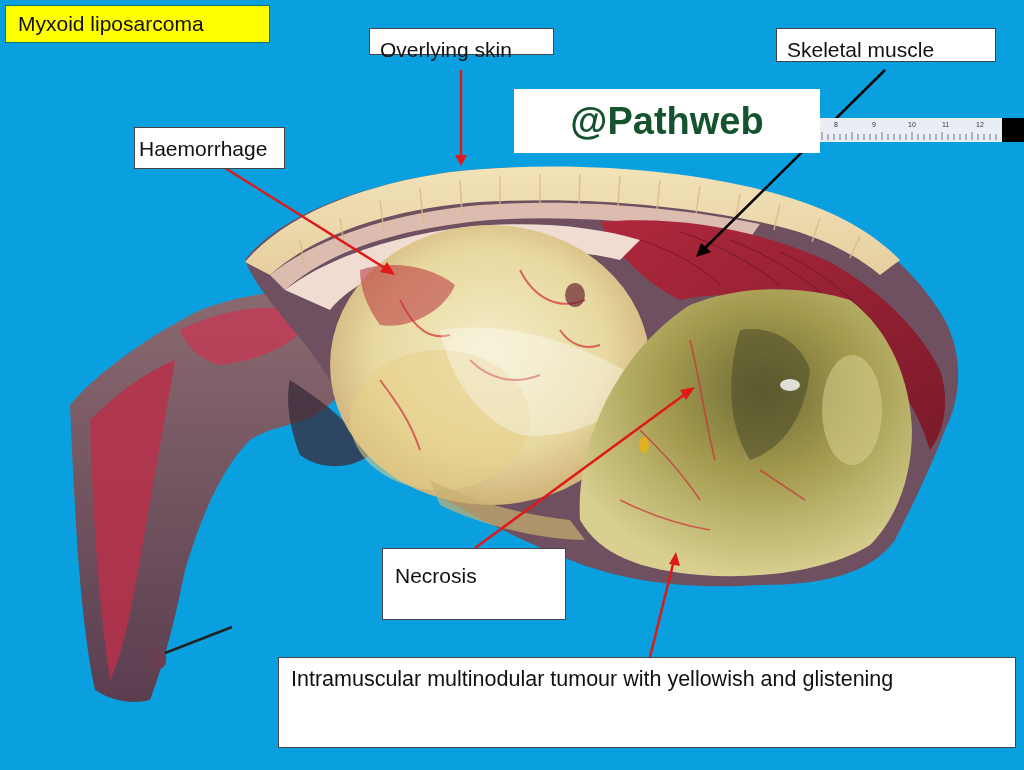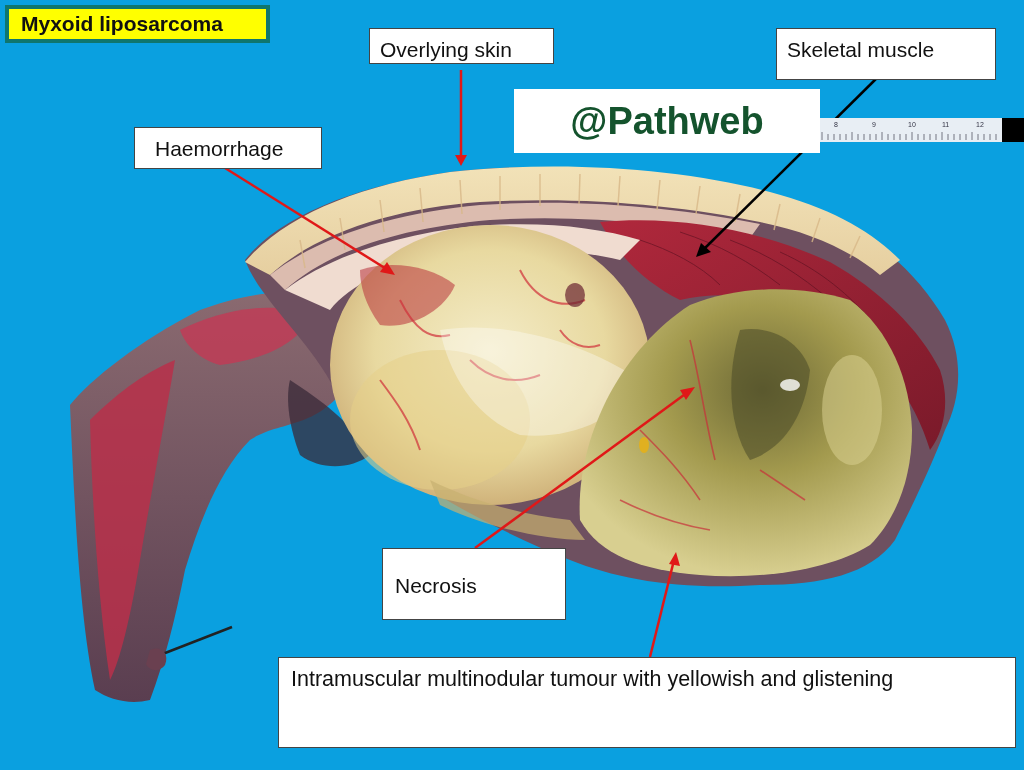--- a/index.html
+++ b/index.html
@@ -12,36 +12,36 @@
     .stage { position: absolute; left: 0; top: 0; width: 1024px; height: 770px; }
     svg.specimen { position: absolute; left: 0; top: 0; }
     .label {
       position: absolute; background: #ffffff; color: #111;
       border: 1px solid #444; box-sizing: border-box;
       font-family: "Liberation Sans", sans-serif;
       line-height: 1.2; white-space: nowrap;
     }
     .title-box {
       position: absolute; left: 5px; top: 5px; width: 265px; height: 38px;
-      background: #ffff00; border: 4px solid #0f766e; box-sizing: border-box;
-      font-weight: bold; font-size: 21px; color: #111;
+      background: #ffff00; border: 1px solid #0f766e; box-sizing: border-box;
+      font-weight: normal; font-size: 21px; color: #111;
       display: flex; align-items: center; padding-left: 12px; text-align: right;
     }
     .watermark {
       position: absolute; left: 514px; top: 89px; width: 306px; height: 64px;
       background: #fff; display: flex; align-items: center; justify-content: center;
       font-weight: bold; font-size: 38px; color: #14532d;
     }
     .ruler {
       position: absolute; left: 820px; top: 118px; width: 204px; height: 24px;
     }
-    #lbl-skin { left: 369px; top: 28px; width: 185px; height: 36px; font-size: 21px; padding: 8px 10px; }
-    #lbl-muscle { left: 776px; top: 28px; width: 220px; height: 52px; font-size: 21px; padding: 8px 10px; }
-    #lbl-haem { left: 134px; top: 127px; width: 188px; height: 42px; font-size: 21px; padding: 8px 20px; }
-    #lbl-necrosis { left: 382px; top: 548px; width: 184px; height: 72px; font-size: 21px; padding: 24px 12px; line-height: 1.25; }
+    #lbl-skin { left: 369px; top: 28px; width: 185px; height: 27px; font-size: 21px; padding: 8px 10px; }
+    #lbl-muscle { left: 776px; top: 28px; width: 220px; height: 34px; font-size: 21px; padding: 8px 10px; }
+    #lbl-haem { left: 134px; top: 127px; width: 151px; height: 42px; font-size: 21px; padding: 8px 4px; }
+    #lbl-necrosis { left: 382px; top: 548px; width: 184px; height: 72px; font-size: 21px; padding: 14px 12px; line-height: 1.25; }
     #lbl-caption { left: 278px; top: 657px; width: 738px; height: 91px; font-size: 21.5px; padding: 7px 12px; line-height: 1.35; }
   </style>
 </head>
 <body>
 
 <div class="stage">
 
   <svg class="specimen" width="1024" height="770" viewBox="0 0 1024 770">
     <defs>
       <radialGradient id="nod1" cx="0.5" cy="0.45" r="0.6">

